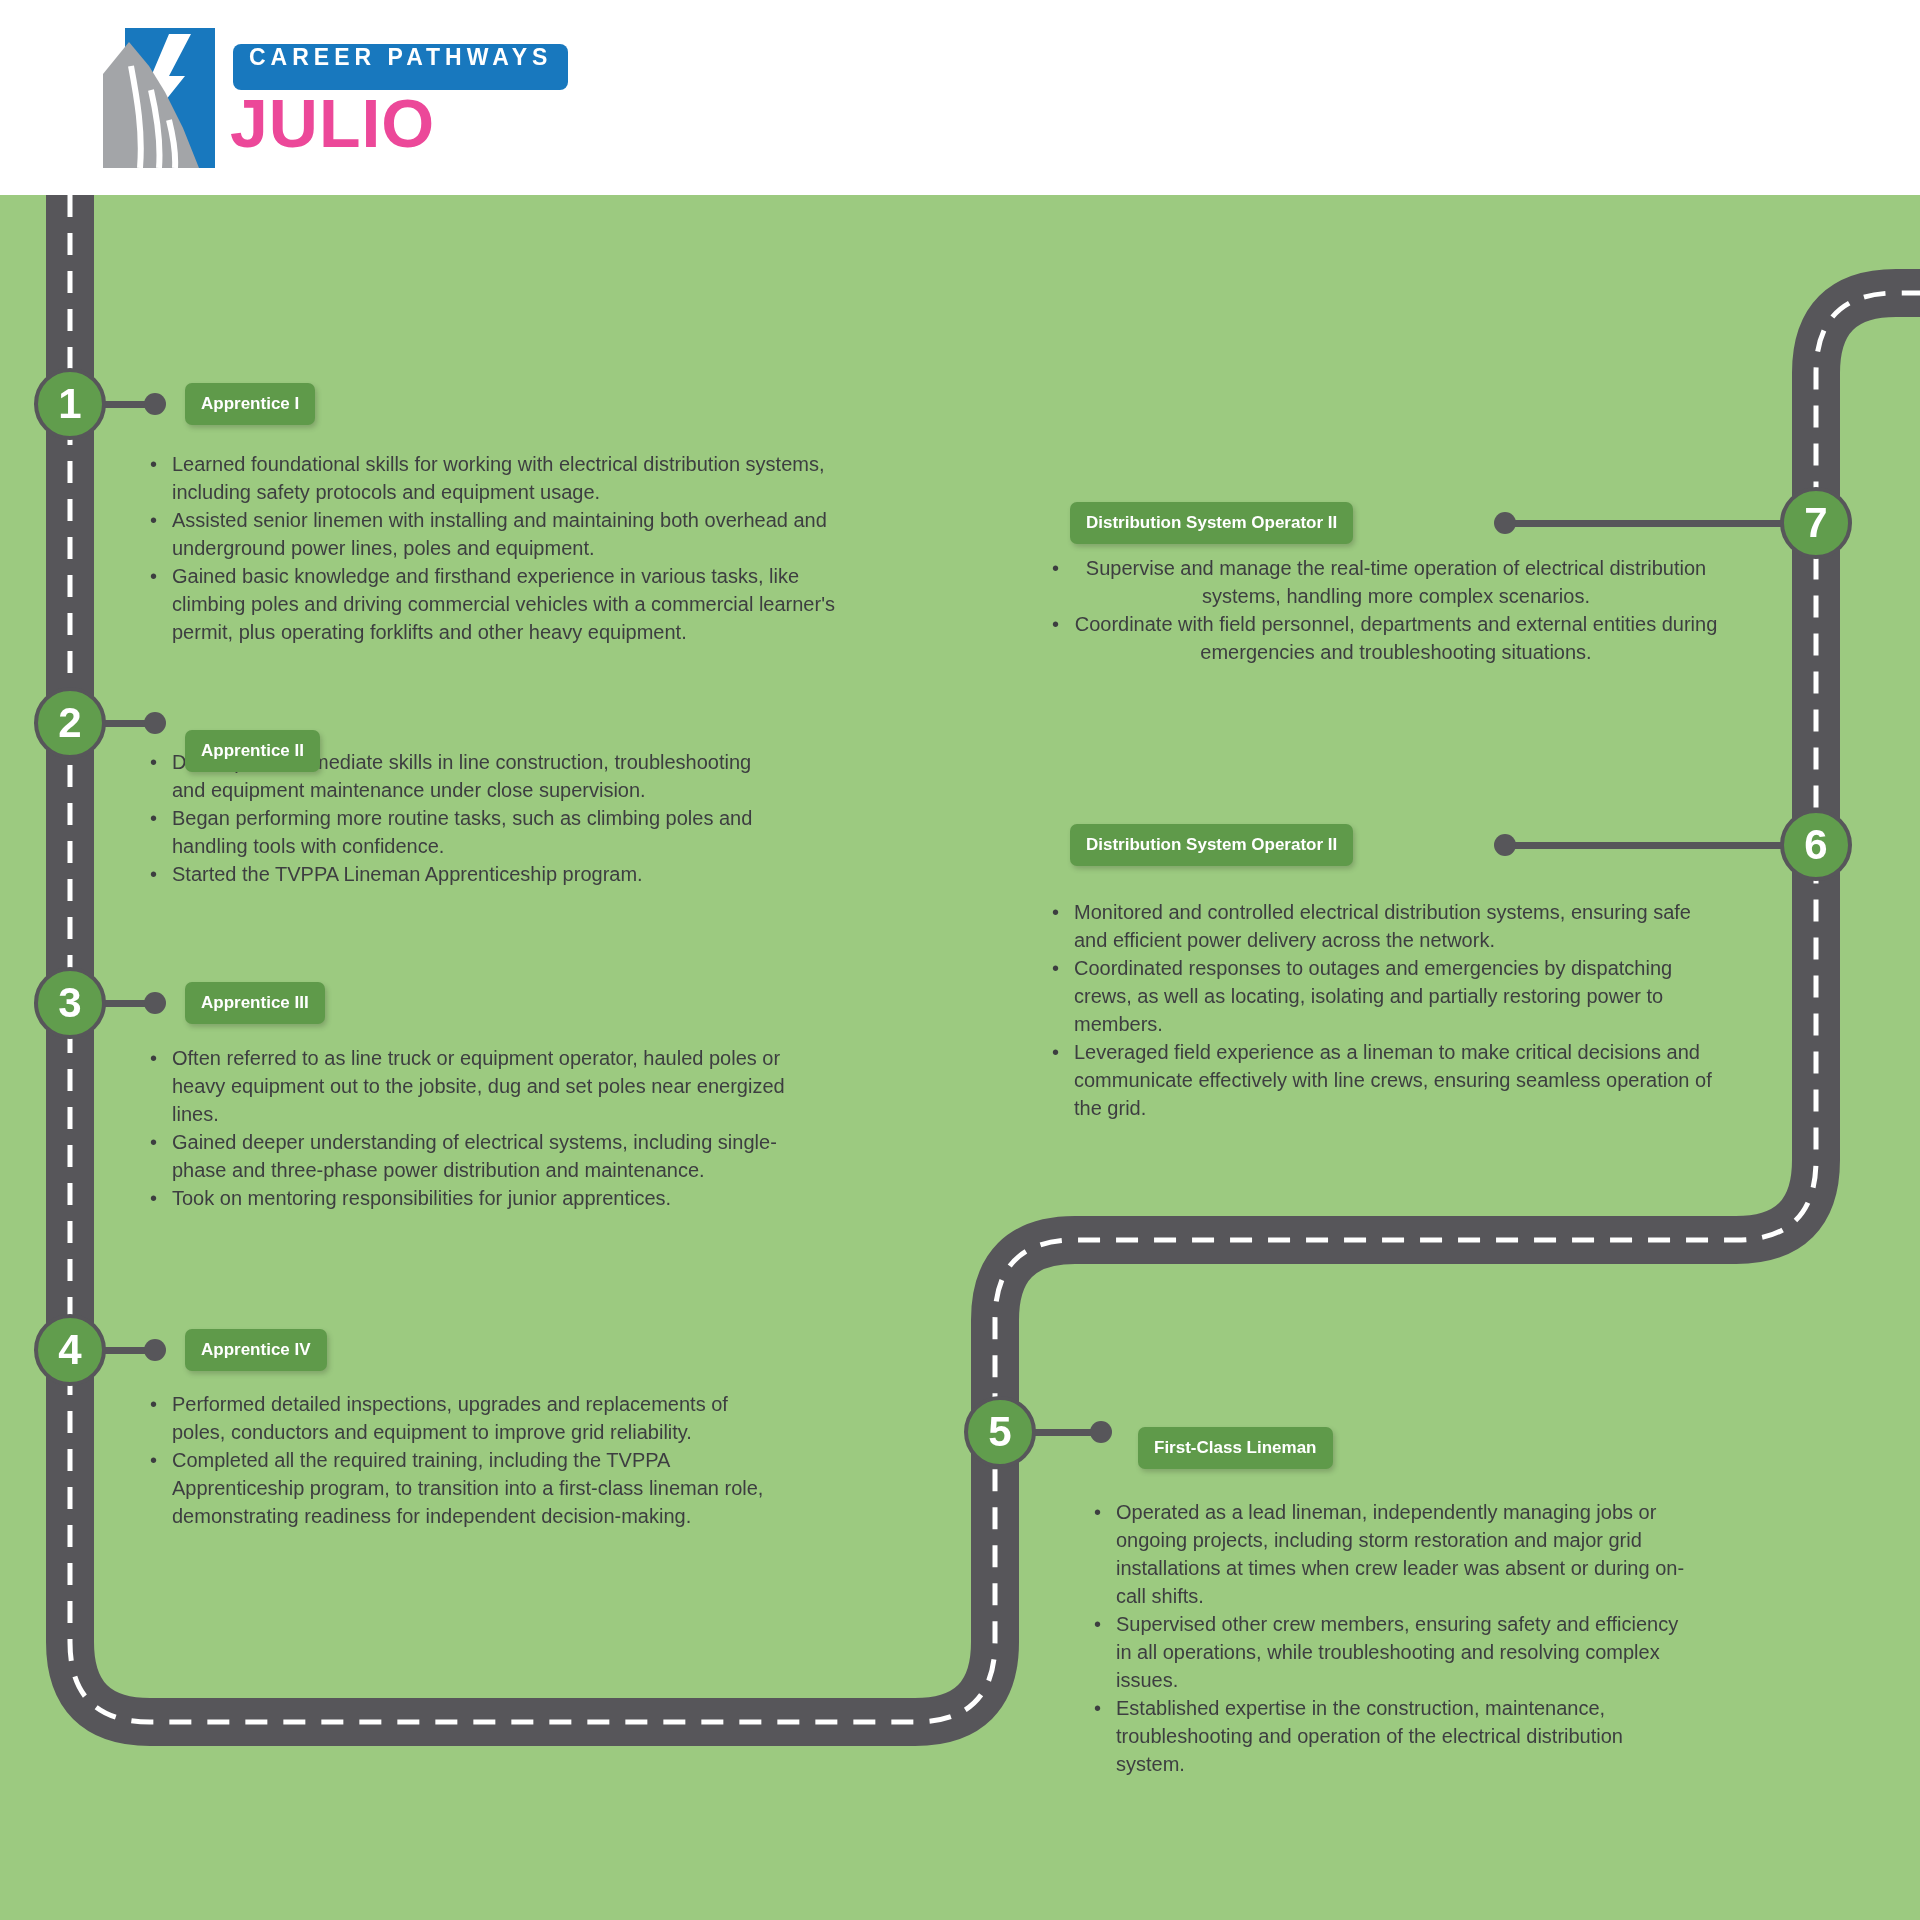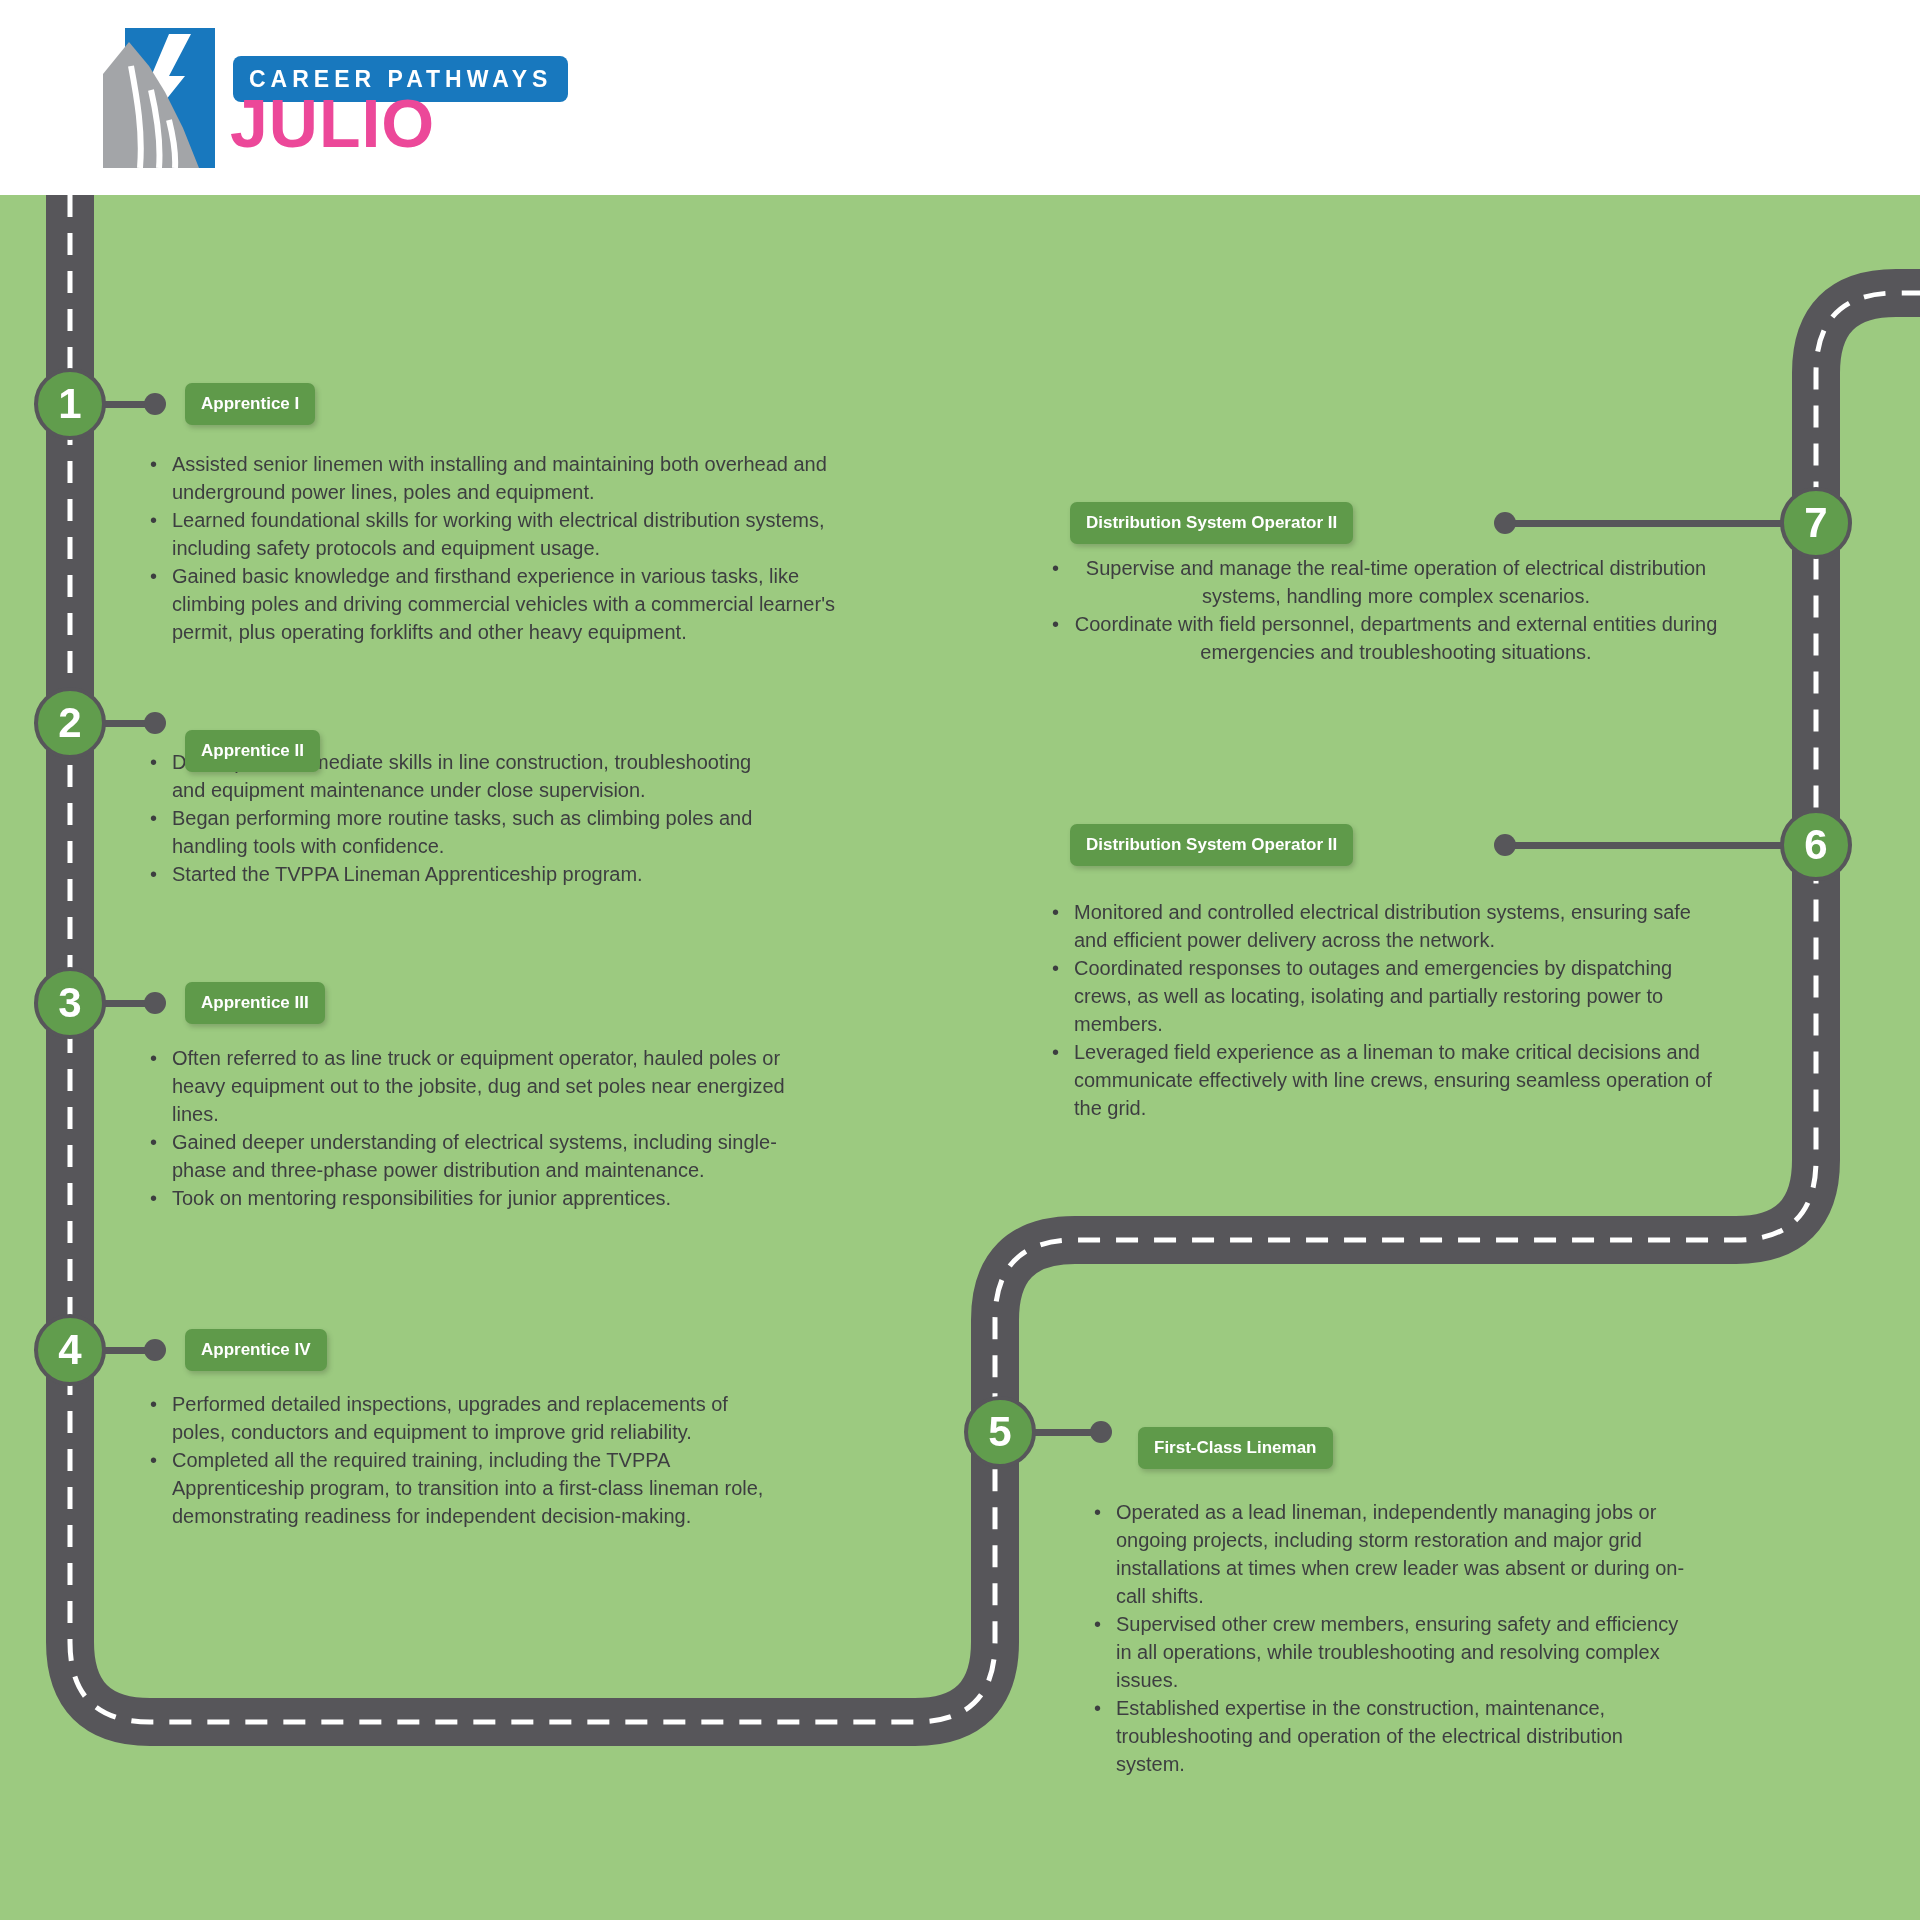--- a/index.html
+++ b/index.html
@@ -5,23 +5,23 @@
   html,body{margin:0;padding:0;background:#e8e8e8;}
   .canvas{
     position:relative;width:1920px;height:1920px;overflow:hidden;
     background:#9CCA80;
     font-family:"Liberation Sans", sans-serif;
   }
   
   .header{position:absolute;left:0;top:0;width:1920px;height:195px;background:#ffffff;z-index:5;}
   .logo{position:absolute;left:103px;top:28px;width:112px;height:140px;}
   .cp-badge{
-    position:absolute;left:233px;top:56px;height:46px;padding:0 16px;
+    position:absolute;left:233px;top:44px;height:46px;padding:0 16px;
     background:#1878BE;border-radius:8px;color:#fff;
-    display:inline-flex;align-items:center;
+    display:inline-flex;
     font-size:23px;font-weight:bold;letter-spacing:5px;
   }
   .big-title{
     position:absolute;left:230px;top:84px;
     font-size:68px;font-weight:bold;color:#ec4899;letter-spacing:1px;
   }
   
   .road-svg{position:absolute;left:0;top:0;z-index:1;}
   
   .circle{
@@ -94,22 +94,22 @@
       <span>CAREER PATHWAYS</span>
     </div>
     <div class="big-title">JULIO</div>
   </div>
 
   <div class="cline line1"></div>
   <div class="cdot dot1"></div>
   <div class="circle c1">1</div>
   <div class="mlabel l1">Apprentice I</div>
   <ul class="bullets b1">
+    <li>Learned foundational skills for working with electrical distribution systems, including safety protocols and equipment usage.</li>
     <li>Assisted senior linemen with installing and maintaining both overhead and underground power lines, poles and equipment.</li>
-    <li>Learned foundational skills for working with electrical distribution systems, including safety protocols and equipment usage.</li>
     <li>Gained basic knowledge and firsthand experience in various tasks, like climbing poles and driving commercial vehicles with a commercial learner's permit, plus operating forklifts and other heavy equipment.</li>
   </ul>
 
   <div class="cline line2"></div>
   <div class="cdot dot2"></div>
   <div class="circle c2">2</div>
   <div class="mlabel l2">Apprentice II</div>
   <ul class="bullets b2">
     <li>Developed intermediate skills in line construction, troubleshooting and equipment maintenance under close supervision.</li>
     <li>Began performing more routine tasks, such as climbing poles and handling tools with confidence.</li>

